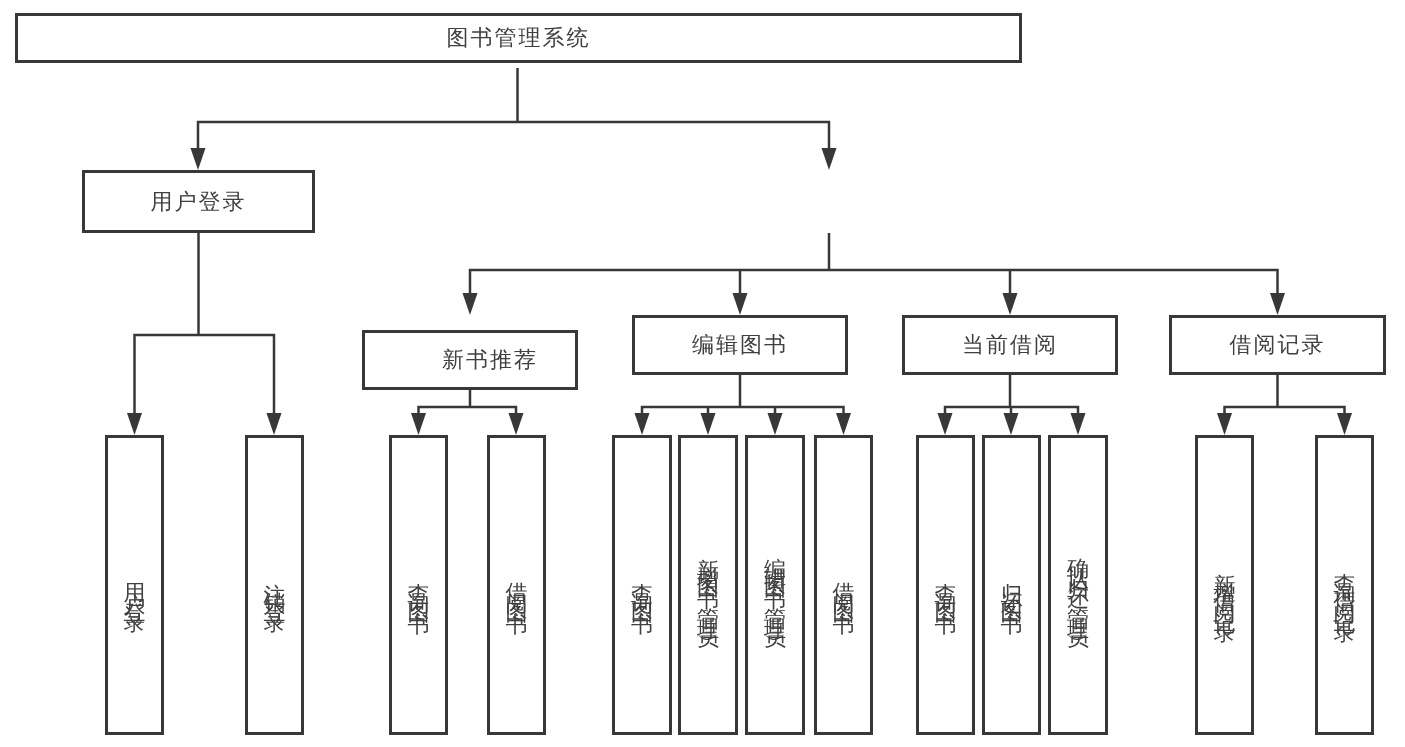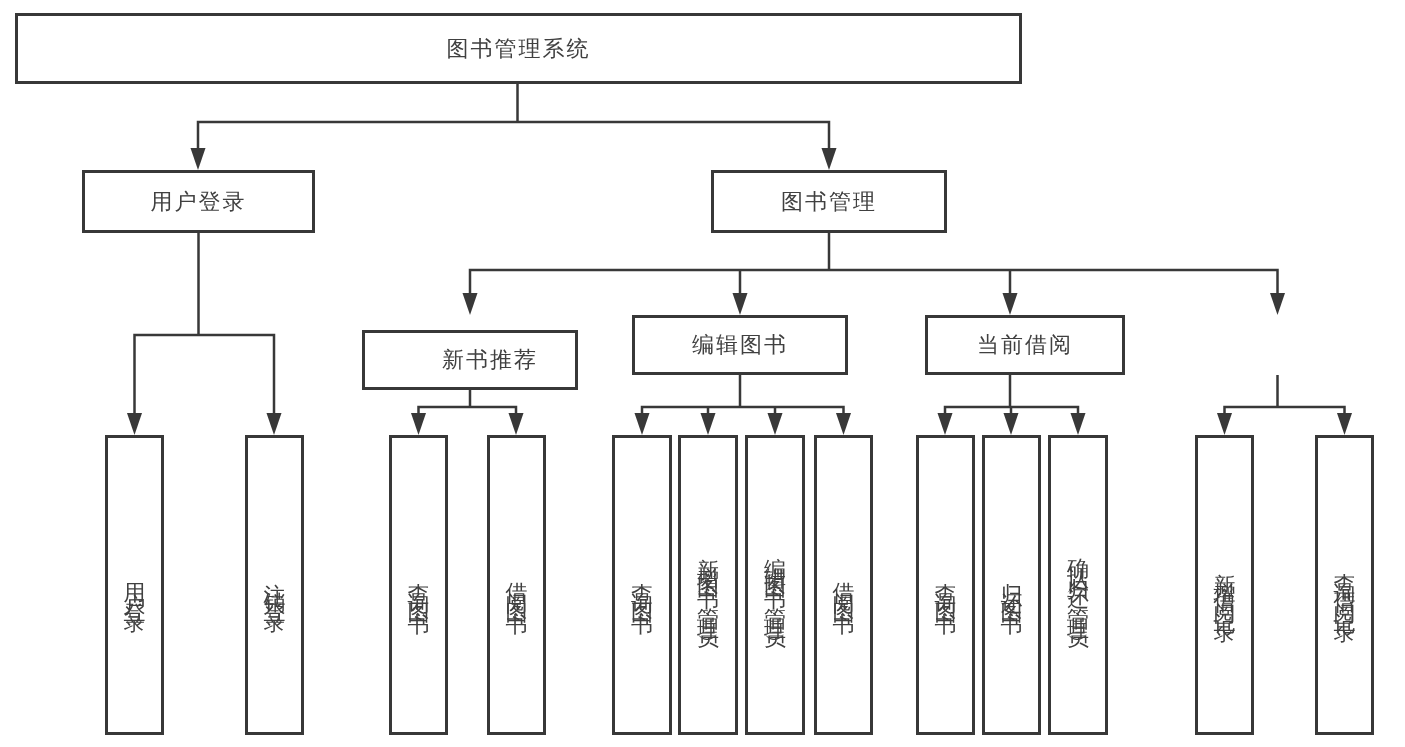--- a/index.html
+++ b/index.html
@@ -89,28 +89,28 @@
       <polygon points="767.5,413 782.5,413 775,435"></polygon>
       <polygon points="836,413 851,413 843.5,435"></polygon>
       <polygon points="937.5,413 952.5,413 945,435"></polygon>
       <polygon points="1003.5,413 1018.5,413 1011,435"></polygon>
       <polygon points="1070.5,413 1085.5,413 1078,435"></polygon>
       <polygon points="1217,413 1232,413 1224.5,435"></polygon>
       <polygon points="1337,413 1352,413 1344.5,435"></polygon>
     </g>
   </svg>
 
-  <div class="node" style="left:15px; top:13px; width:1007px; height:71px;">图书管理系统</div>
+  <div class="node" style="left:15px; top:13px; width:1007px; height:50px;">图书管理系统</div>
 
   <div class="node" style="left:82px; top:170px; width:233px; height:63px;">用户登录</div>
-  <div class="node" style="left:711px; top:170px; width:236px; height:63px;">图书管理</div>
 
   <div class="node" style="left:362px; top:330px; width:216px; height:60px;padding-left:40px;">新书推荐</div>
   <div class="node" style="left:632px; top:315px; width:216px; height:60px;">编辑图书</div>
-  <div class="node" style="left:925px; top:315px; width:200px; height:60px;">当前借阅</div>
+  <div class="node" style="left:902px; top:315px; width:216px; height:60px;">当前借阅</div>
+  <div class="node" style="left:1169px; top:315px; width:217px; height:60px;">借阅记录</div>
 
   <div class="node leaf" style="left:105px; top:435px; width:59px; height:300px;">用户登录</div>
   <div class="node leaf" style="left:245px; top:435px; width:59px; height:300px;">注销登录</div>
 
   <div class="node leaf" style="left:389px; top:435px; width:59px; height:300px;">查询图书</div>
   <div class="node leaf" style="left:487px; top:435px; width:59px; height:300px;">借阅图书</div>
 
   <div class="node leaf" style="left:612px; top:435px; width:60px; height:300px;">查询图书</div>
   <div class="node leaf" style="left:678px; top:435px; width:60px; height:300px;">新增图书（管理员）</div>
   <div class="node leaf" style="left:745px; top:435px; width:60px; height:300px;">编辑图书（管理员）</div>

